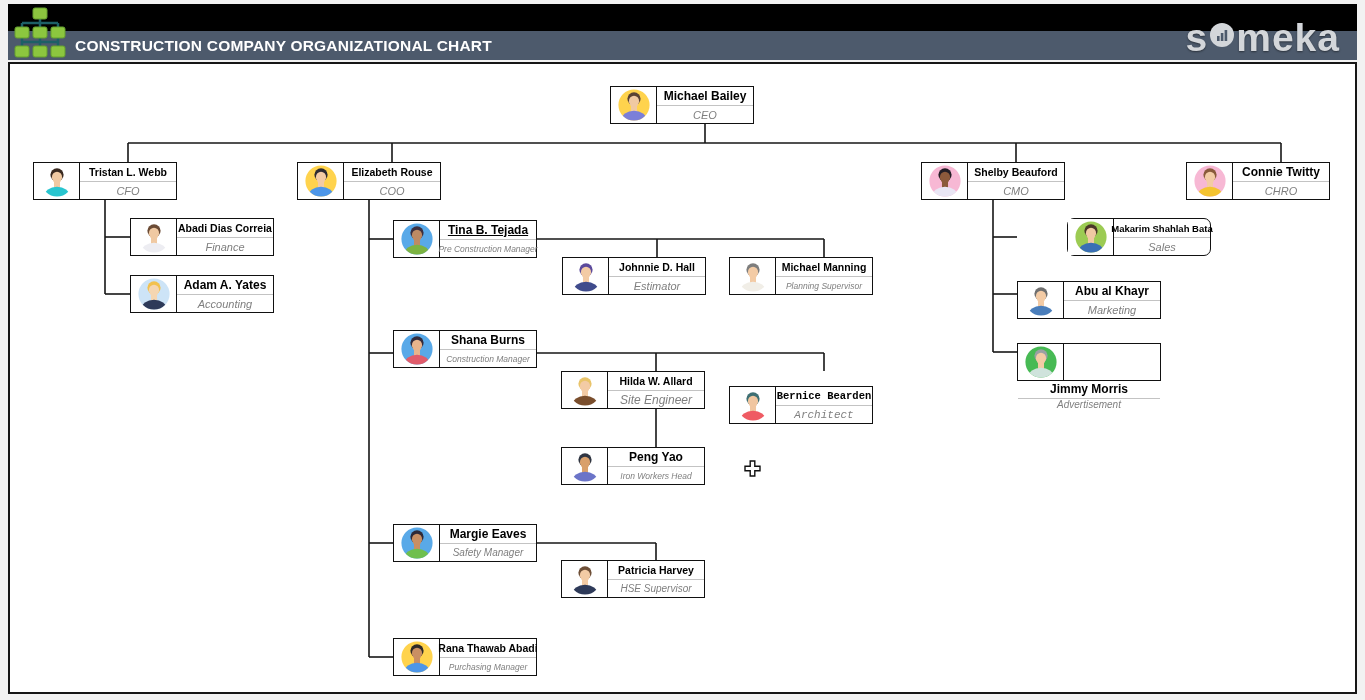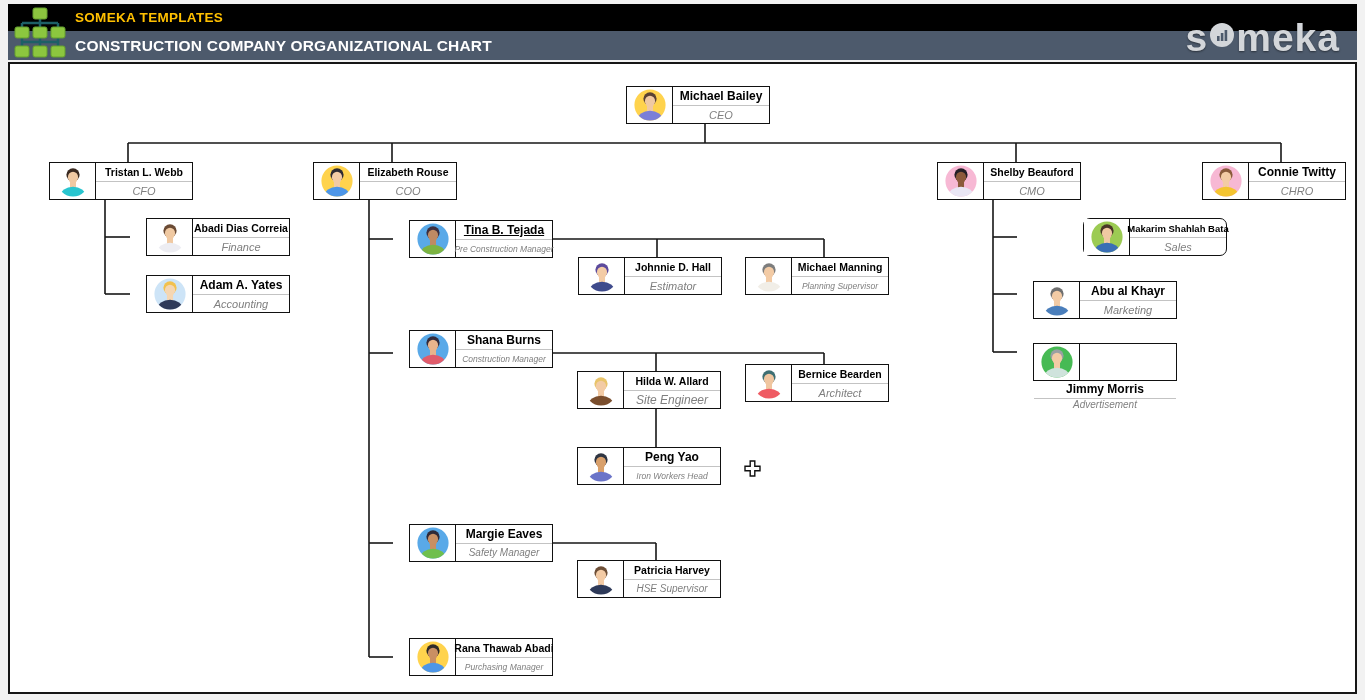--- a/index.html
+++ b/index.html
@@ -31,21 +31,21 @@
   
   .canvas{
     position:absolute;left:8px;top:62px;width:1345px;height:628px;
     background:#fff;border:2px solid #161616;
   }
   #connectors{position:absolute;left:0;top:0;width:1365px;height:700px;pointer-events:none;}
 
   
   .node{
     position:absolute;width:144px;height:38px;background:#fff;
-    border:1.5px solid #111;box-sizing:border-box;display:flex;margin-left:16px;
+    border:1.5px solid #111;box-sizing:border-box;display:flex;
   }
   .node .avatar{
     width:46px;height:100%;border-right:1.5px solid #111;box-sizing:border-box;
     display:flex;align-items:center;justify-content:center;background:#fff;flex:none;
   }
   .node .txt{flex:1;display:flex;flex-direction:column;min-width:0;}
   .node .name{
     height:18px;display:flex;align-items:center;justify-content:center;
     font-weight:bold;color:#000;white-space:nowrap;border-bottom:1px solid #c3c3c3;
   }
@@ -75,21 +75,20 @@
         <rect x="1" y="21" width="14" height="11" rx="2"></rect>
         <rect x="19" y="21" width="14" height="11" rx="2"></rect>
         <rect x="37" y="21" width="14" height="11" rx="2"></rect>
         <rect x="1" y="40" width="14" height="11" rx="2"></rect>
         <rect x="19" y="40" width="14" height="11" rx="2"></rect>
         <rect x="37" y="40" width="14" height="11" rx="2"></rect>
       </g>
     </svg>
   </div>
 
-  <div class="brand-label">SOMEKA TEMPLATES</div>
   <div class="page-title">CONSTRUCTION COMPANY ORGANIZATIONAL CHART</div>
 
   <div class="someka-logo">
     <span>s</span>
     <span class="o-mark">
       <svg width="26" height="26" viewBox="0 0 26 26">
         <circle cx="13" cy="13" r="12" fill="#d3d6da"></circle>
         <g fill="#4d5a6c">
           <rect x="8" y="14" width="2.6" height="5"></rect>
           <rect x="11.8" y="11" width="2.6" height="8"></rect>
@@ -434,21 +433,21 @@
       <circle cx="20" cy="11.5" r="7" fill="#E9C46A"></circle>
       <ellipse cx="20" cy="14" rx="5.4" ry="5.9" fill="#F3CBA5"></ellipse>
     </g>
   </svg>
         </div>
     <div class="txt">
       <div class="name" style="font-size: 10.5px;">Hilda W. Allard</div>
       <div class="role" style="font-size: 12px;">Site Engineer</div>
     </div>
   </div>
-      <div class="node" style="left: 729px; top: 364px;">
+      <div class="node" style="left: 729px; top: 386px; font-family: Liberation Mono, monospace;">
     <div class="avatar">
           <svg width="40" height="34" viewBox="0 0 40 36">
     <defs>
               <clipPath id="clip-architect">
                 <circle cx="20" cy="18" r="16.5"></circle>
               </clipPath>
             </defs>
     <circle cx="20" cy="18" r="16.5" fill="#FFFFFF"></circle>
     <g clip-path="url(#clip-architect)">
       <rect x="16.8" y="15" width="6.4" height="12" fill="#F0C6A0"></rect>

